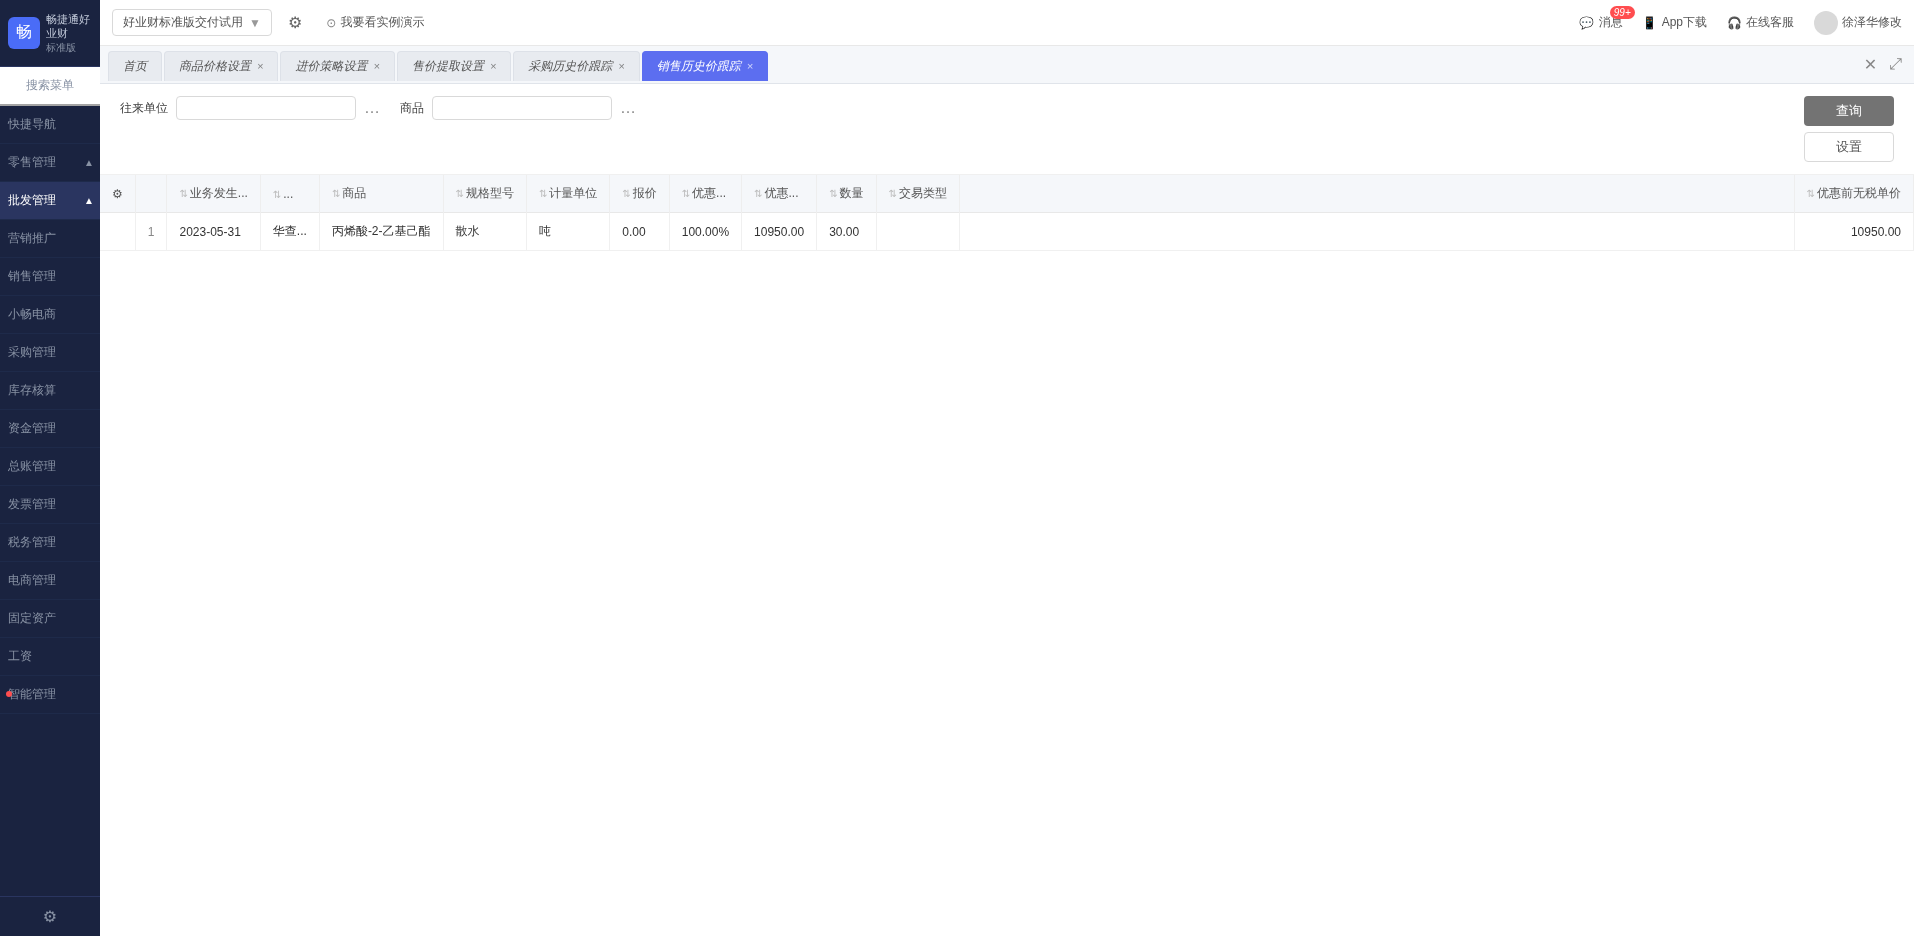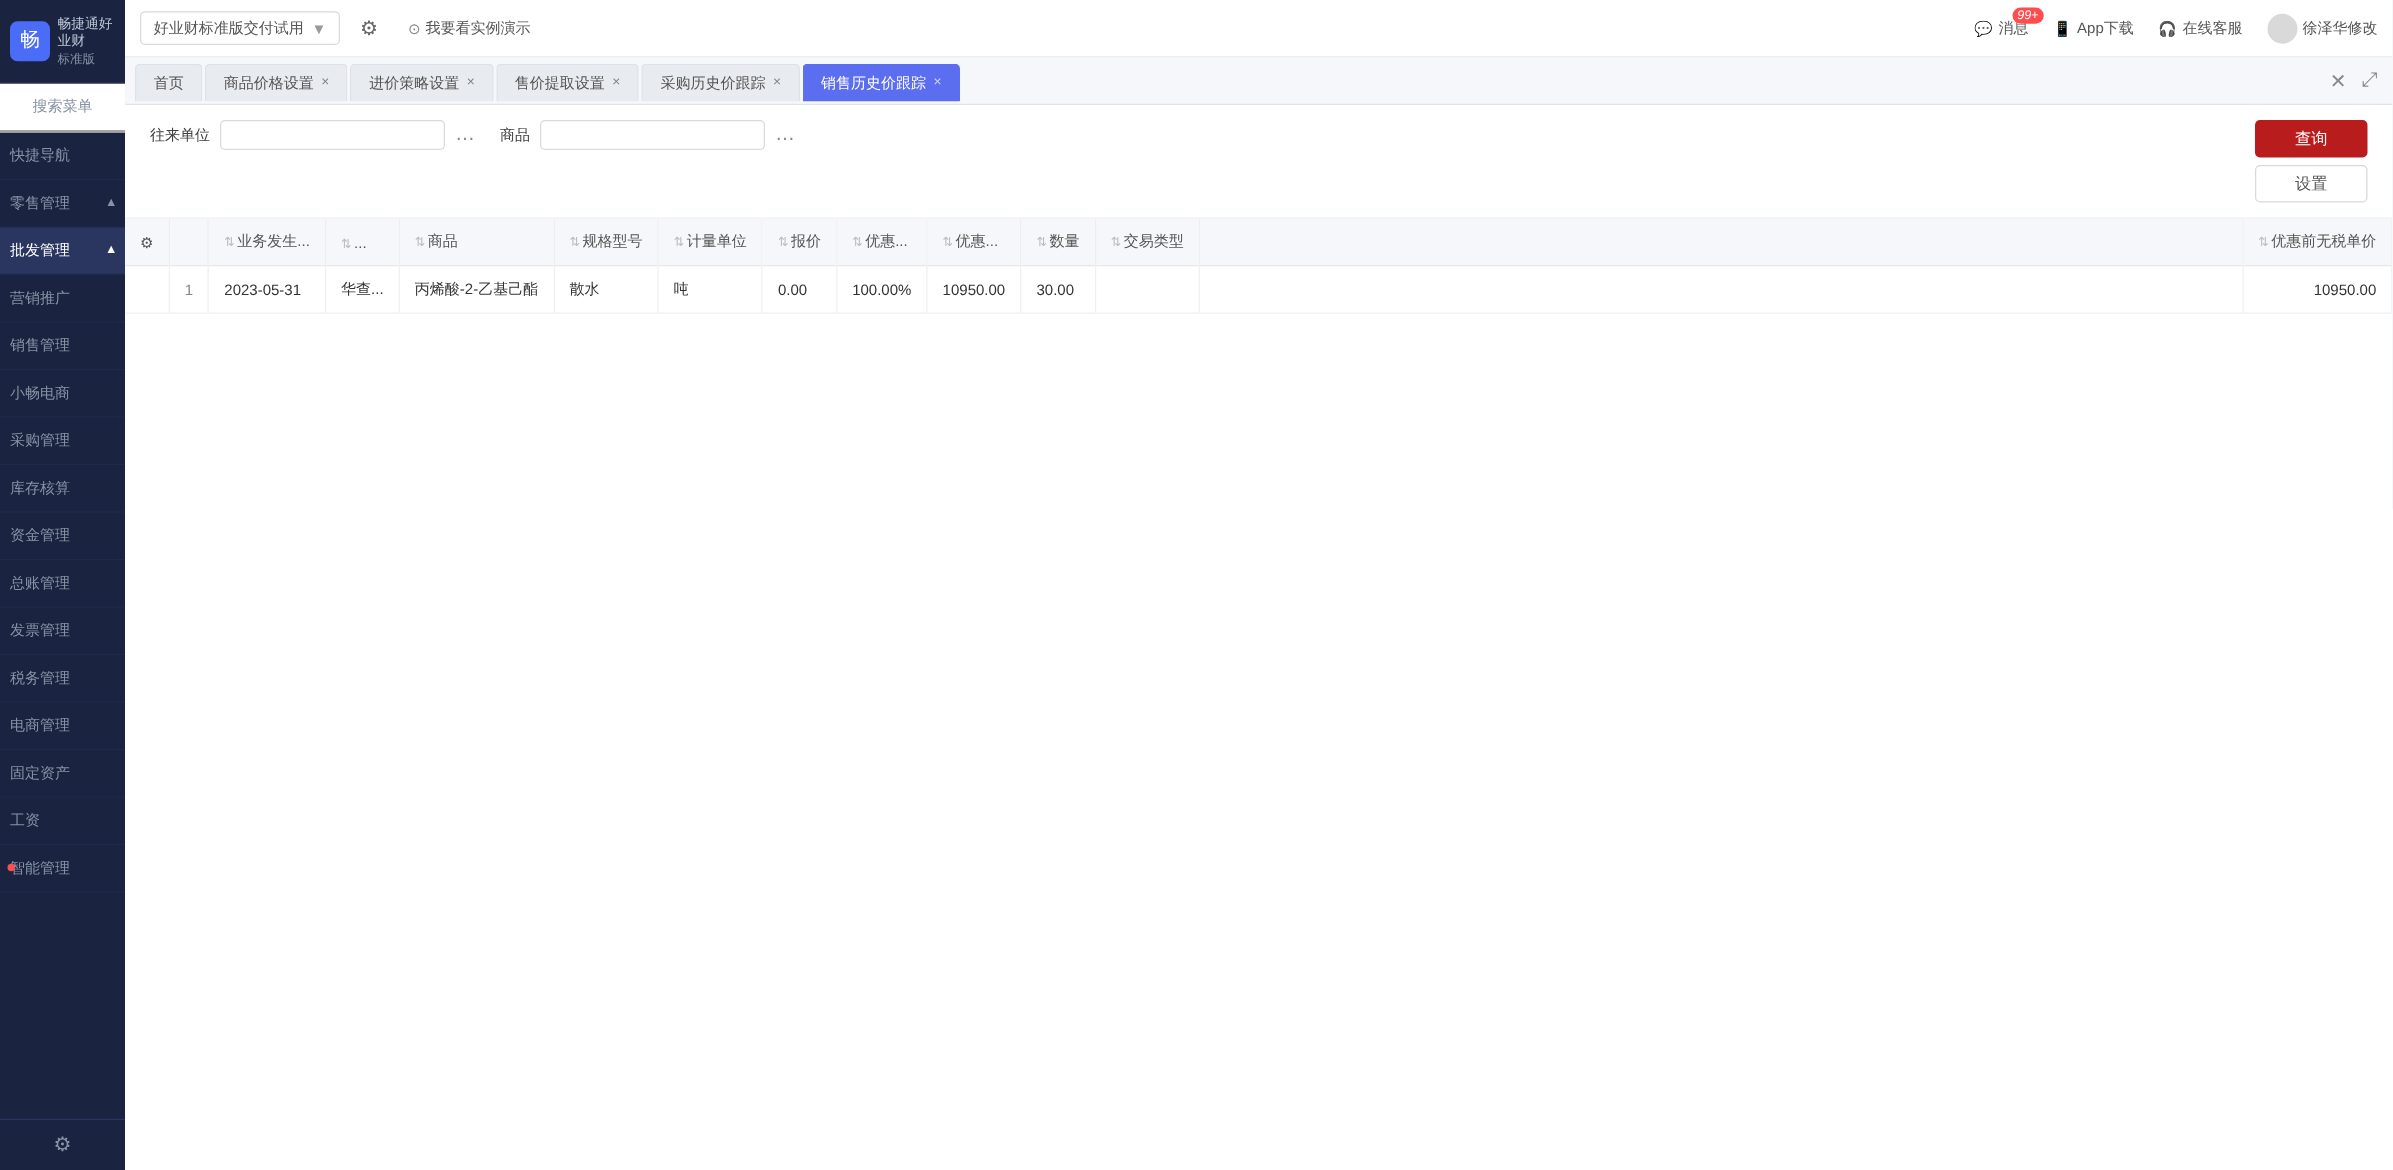--- a/index.html
+++ b/index.html
@@ -159,20 +159,21 @@
       cursor: pointer;
       border-radius: 4px 4px 0 0;
       display: flex;
       align-items: center;
       gap: 4px;
       background: #e8ebf0;
       border: 1px solid #dde1e8;
       border-bottom: none;
       position: relative;
       top: 1px;
+      font-style: italic;
     }
     .tab.active {
       background: #5c6ef0;
       color: #fff;
       border-color: #5c6ef0;
     }
     .tab .close-btn { font-size: 11px; color: inherit; opacity: 0.7; margin-left: 2px; cursor: pointer; }
     .tab-window-controls {
       margin-left: auto;
       display: flex;
@@ -296,21 +297,21 @@
       cursor: pointer;
       font-size: 16px;
     }
     .filter-actions {
       margin-left: auto;
       display: flex;
       flex-direction: column;
       gap: 6px;
     }
     .btn-query {
-      background: #b91c1c;
+      background: #737373;
       color: white;
       border: none;
       border-radius: 4px;
       padding: 6px 32px;
       font-size: 13px;
       cursor: pointer;
     }
     .btn-settings {
       background: white;
       color: #555;

